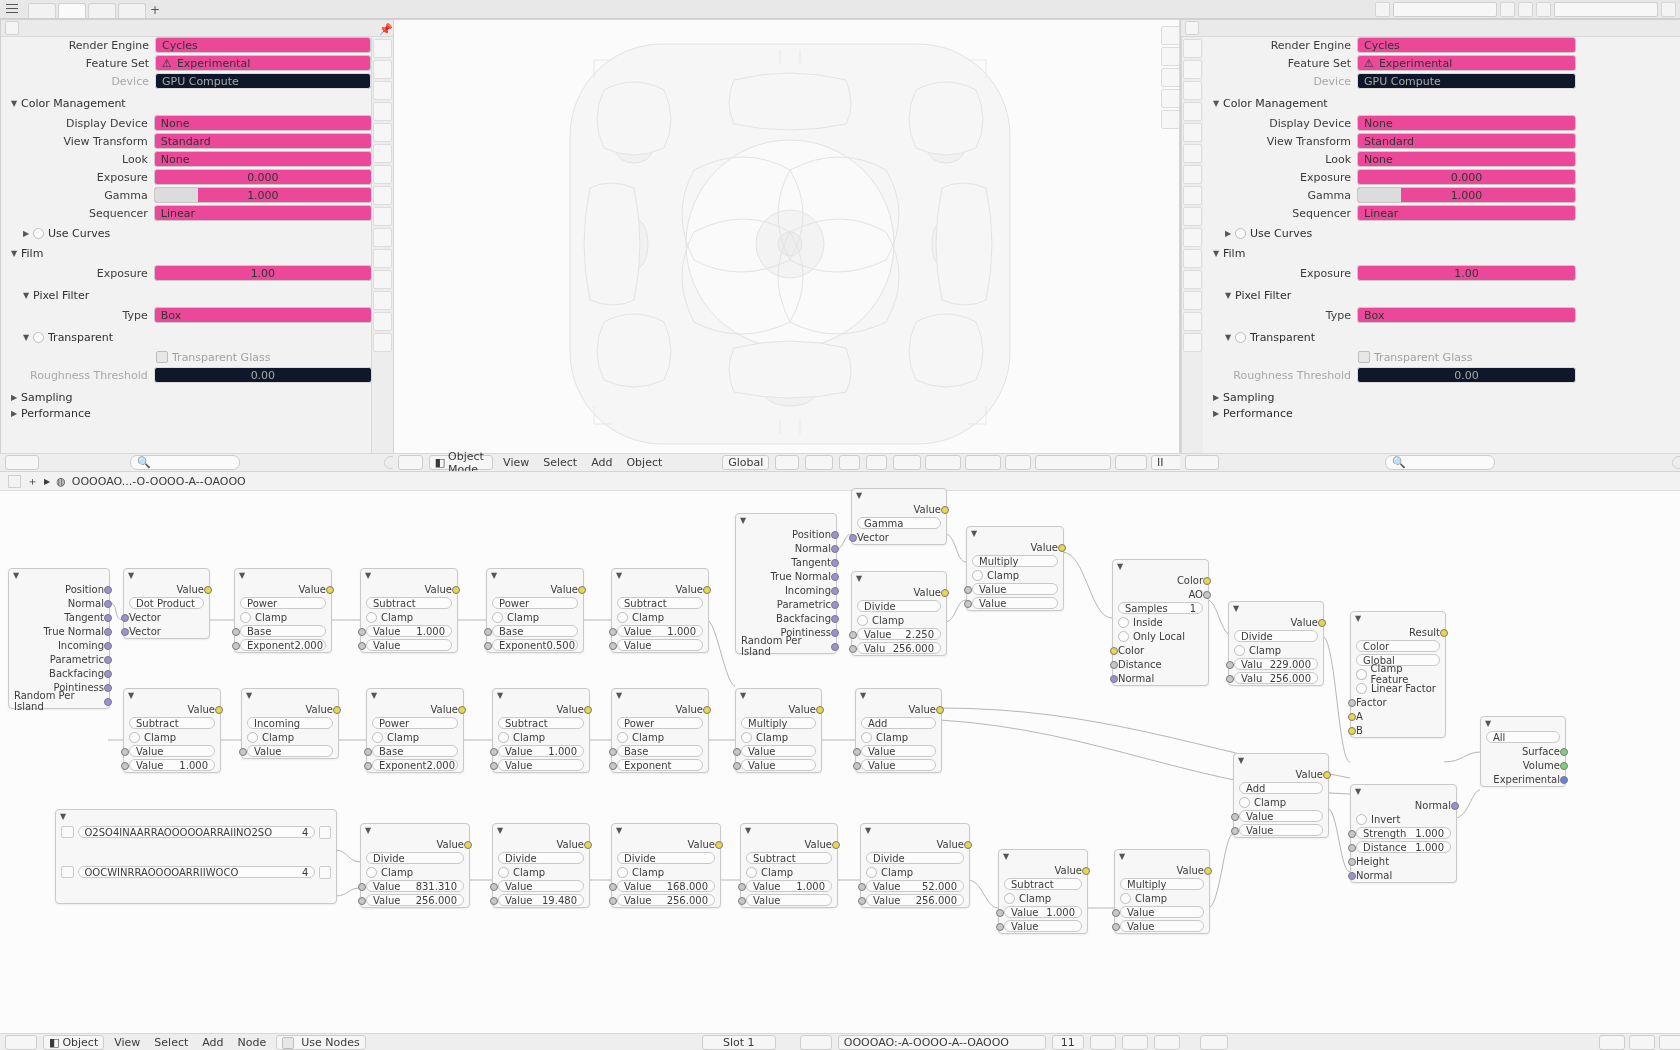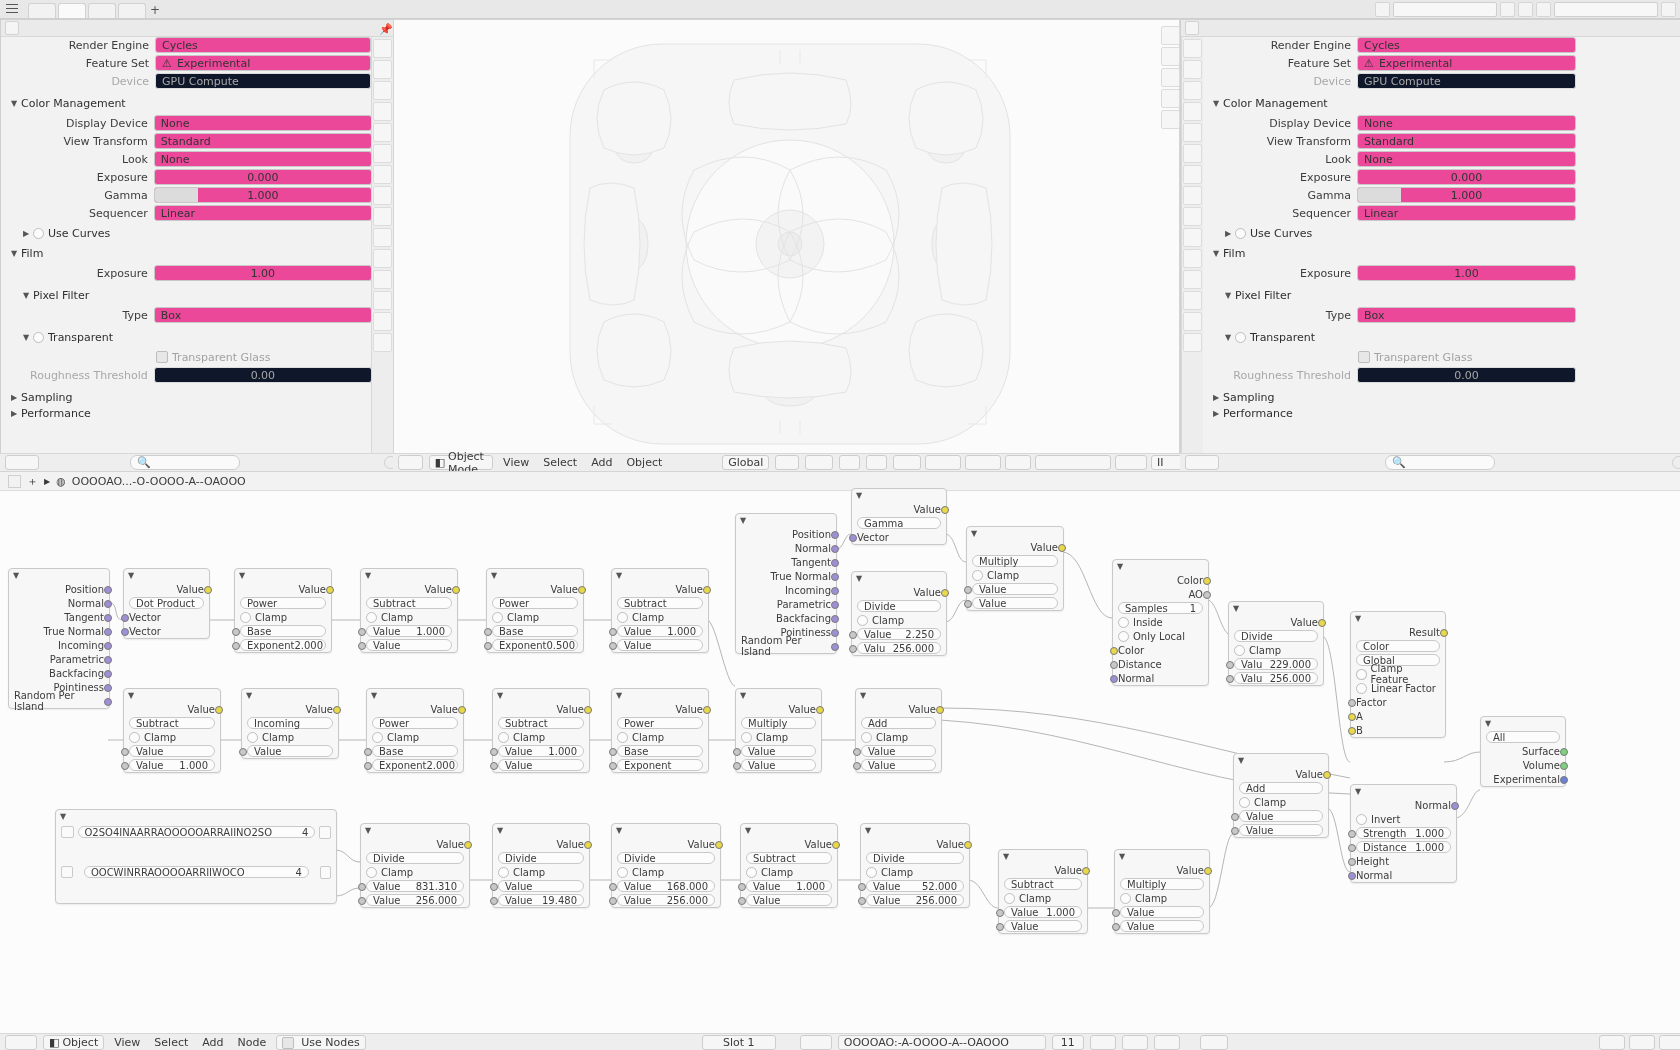--- a/index.html
+++ b/index.html
@@ -1177,21 +1177,21 @@
         </div>
         <div class="nrow" style="height: 18px;">
           <span style="width: 12px; height: 10px; border: 1px solid rgb(202, 202, 202); border-radius: 2px; margin-right: 4px; background: rgb(250, 250, 250);"></span>
           <div class="nfield">
             <span>O2SO4INAARRAOOOOOARRAIINO2SO</span>
             <span class="v">4</span>
           </div>
           <span style="width: 11px; height: 11px; border: 1px solid rgb(202, 202, 202); border-radius: 2px; margin-left: 4px; background: rgb(250, 250, 250);"></span>
         </div>
         <div style="height: 22px;"></div>
-        <div class="nrow" style="height: 18px; gap: 7px;">
+        <div class="nrow" style="height: 18px;">
           <span style="width: 12px; height: 10px; border: 1px solid rgb(202, 202, 202); border-radius: 2px; margin-right: 4px; background: rgb(250, 250, 250);"></span>
           <div class="nfield">
             <span>OOCWINRRAOOOOARRIIWOCO</span>
             <span class="v">4</span>
           </div>
           <span style="width: 11px; height: 11px; border: 1px solid rgb(202, 202, 202); border-radius: 2px; margin-left: 4px; background: rgb(250, 250, 250);"></span>
         </div>
         <div style="height: 22px;"></div>
       </div>
       <div class="node" style="left: 360px; top: 333px; width: 108px;">

